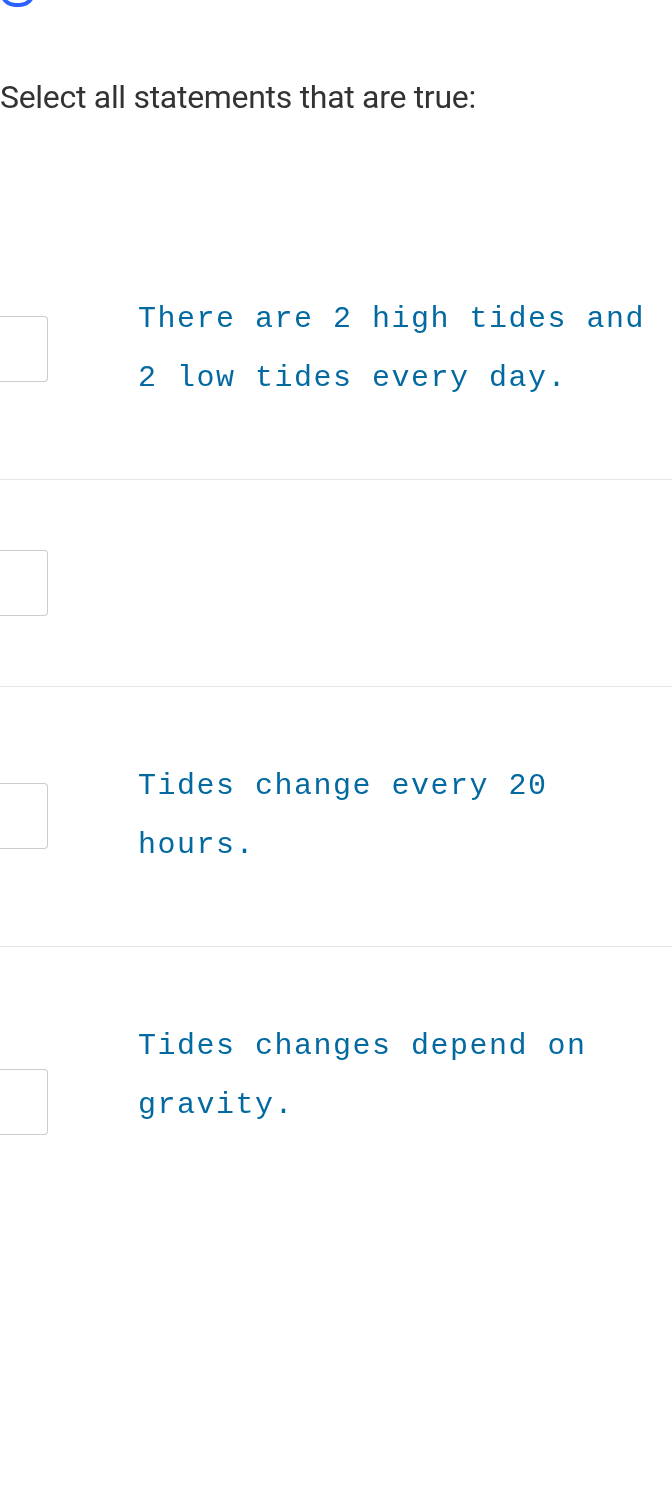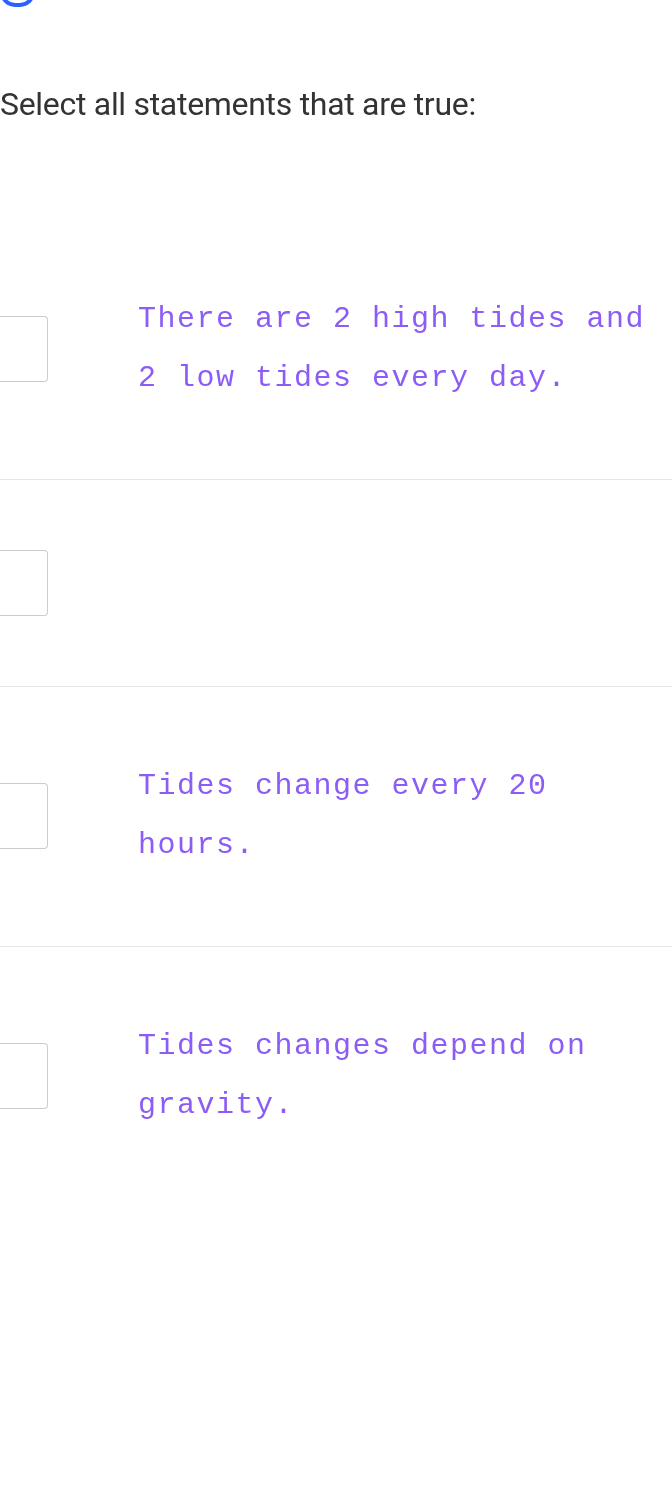--- a/index.html
+++ b/index.html
@@ -27,54 +27,54 @@
       border-left: 4px solid #2962ff;
       border-right: 4px solid #2962ff;
     }
     .prompt {
       position: absolute;
       top: 78px;
       left: 0;
       font-size: 32px;
       color: #333333;
       letter-spacing: -0.3px;
-      margin-top: 7px;
     }
     .options {
       position: absolute;
       top: 220px;
       left: 0;
       width: 672px;
     }
     .option-row {
       display: flex;
       align-items: center;
       padding: 70px 0 70px 0;
       border-bottom: 1px solid #e5e5e5;
       width: 100%;
     }
     .option-row:last-child {
       border-bottom: none;
+      align-items: flex-end;
     }
     .checkbox {
       width: 48px;
       height: 66px;
       border: 1px solid #cccccc;
       border-radius: 4px;
       border-left: none;
       border-top-left-radius: 0;
       border-bottom-left-radius: 0;
       flex-shrink: 0;
       margin-right: 90px;
       background: #ffffff;
     }
     .option-text {
       font-family: "SF Mono", "Menlo", "Consolas", "Courier New", monospace;
       font-size: 30px;
-      color: #8b5cf6;
+      color: #0369a1;
       line-height: 1.98;
       letter-spacing: 1.5px;
       flex: 1;
       padding-right: 10px;
     }
   </style>
 </head>
 <body>
 
 <div class="blue-dot"></div>

